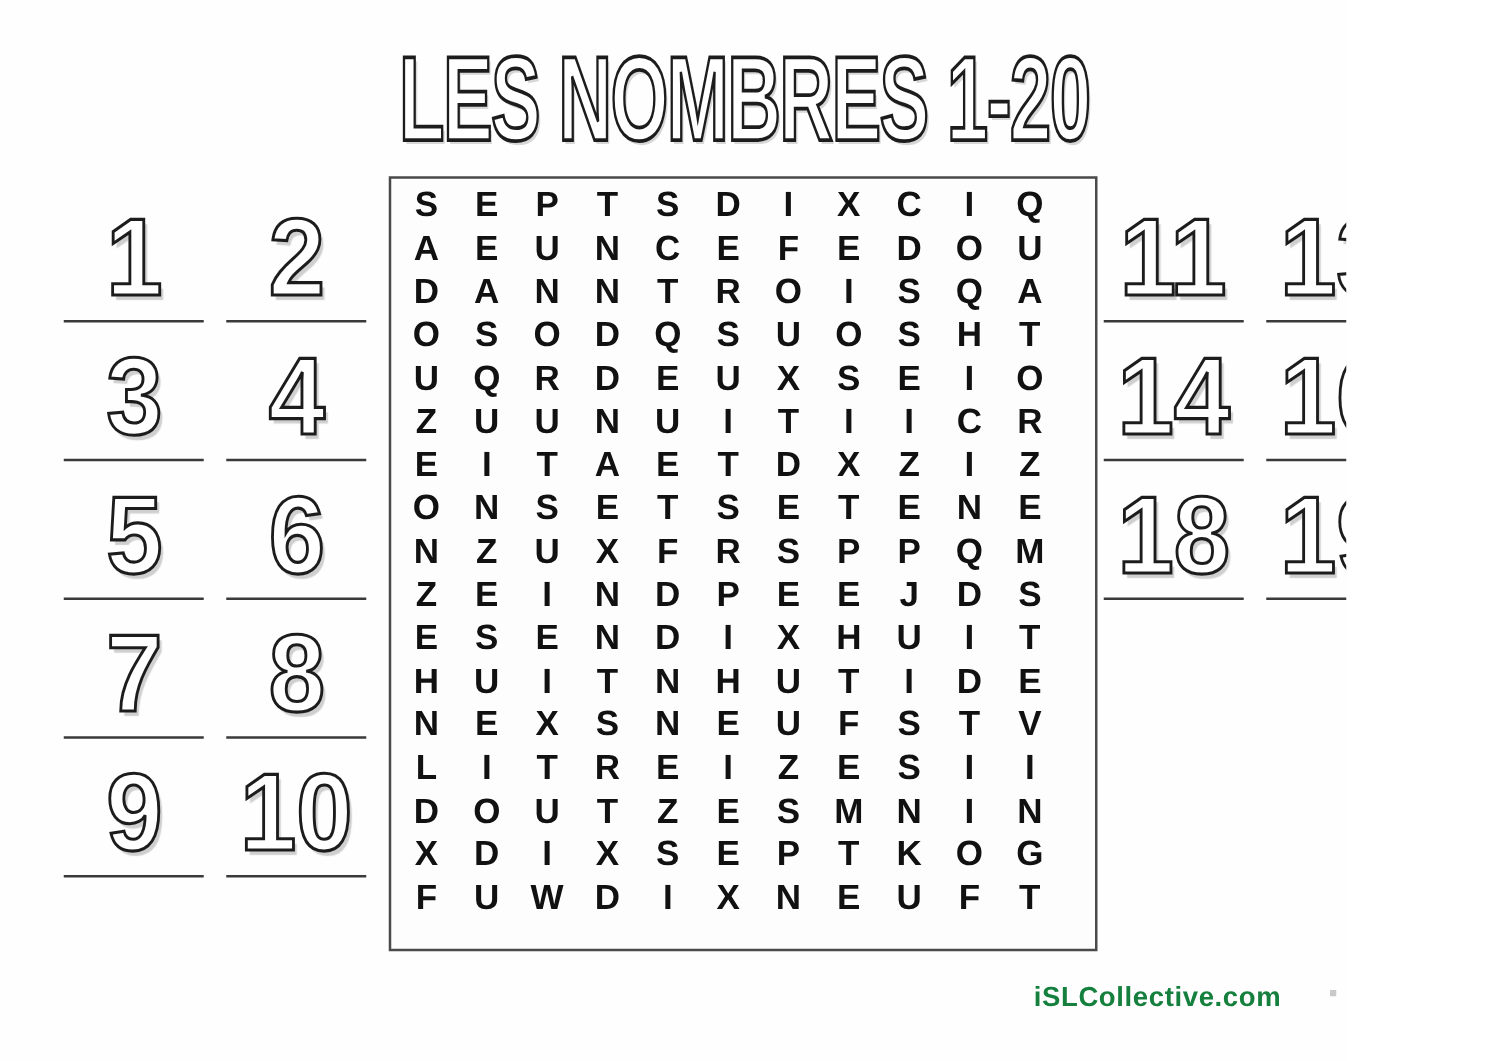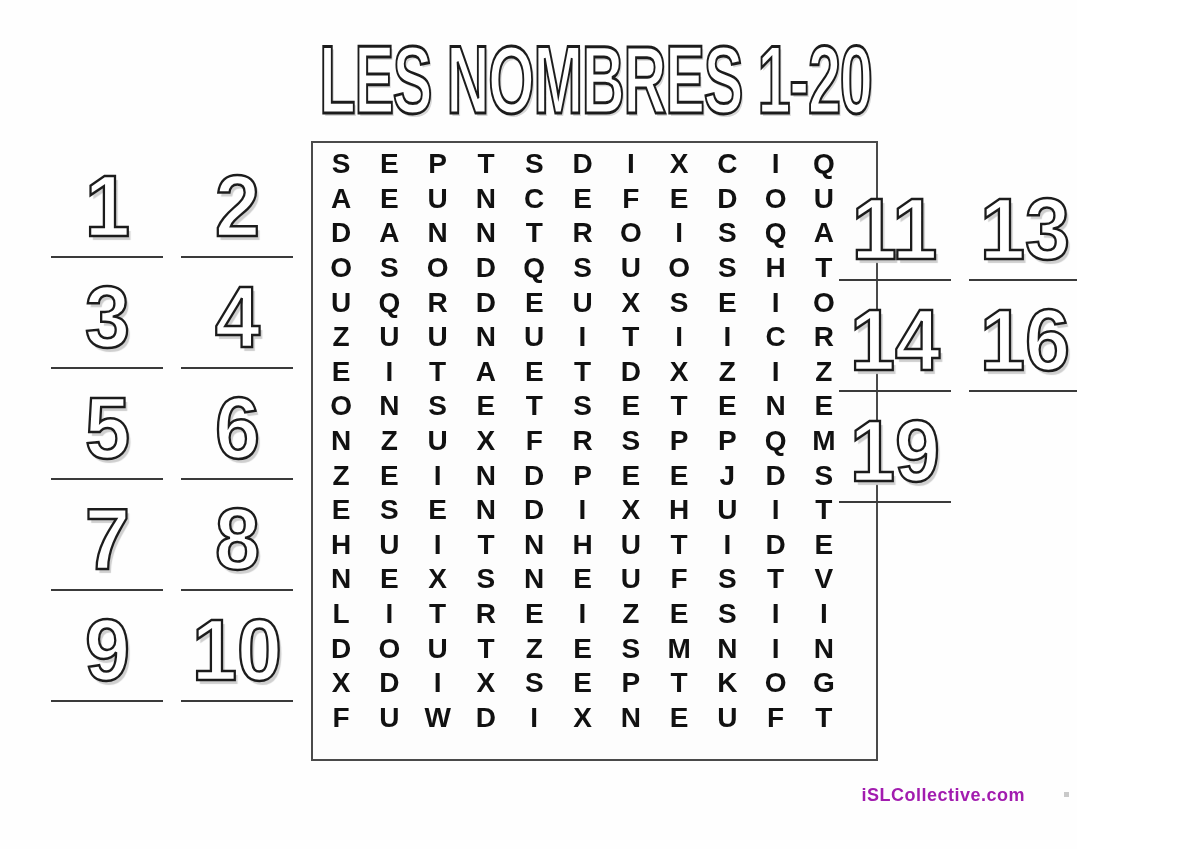--- a/index.html
+++ b/index.html
@@ -65,21 +65,21 @@
 
   
   .numbers {
     position: absolute;
     display: grid;
     grid-template-columns: 118px 118px;
     column-gap: 12px;
     row-gap: 15px;
   }
   .numbers-left  { left: 48px;  top: 162px; }
-  .numbers-right { left: 836px; top: 162px; margin-top: 23px; }
+  .numbers-right { left: 880px; top: 162px; }
 
   .num-tile {
     width: 118px;
     height: 96px;
     display: flex;
     flex-direction: column;
     align-items: center;
     justify-content: flex-end;
   }
   .num {
@@ -97,23 +97,23 @@
     height: 0;
     border-bottom: 2px solid #3a3a3a;
     margin-top: 14px;
   }
 
   
   .watermark {
     position: absolute;
     right: 52px;
     top: 785px;
-    font-size: 18px;
+    font-size: 22px;
     font-weight: bold;
-    color: #a21caf;
+    color: #15803d;
     letter-spacing: 0.5px;
   }
   .watermark-dot {
     position: absolute;
     right: 8px;
     top: 792px;
     width: 5px;
     height: 5px;
     background: #c9c9c9;
   }
@@ -371,20 +371,24 @@
       </div>
       <div class="num-tile">
         <span class="num">14</span>
         <div class="num-line"></div>
       </div>
       <div class="num-tile">
         <span class="num">16</span>
         <div class="num-line"></div>
       </div>
       <div class="num-tile">
+        <span class="num">18</span>
+        <div class="num-line"></div>
+      </div>
+      <div class="num-tile">
         <span class="num">19</span>
         <div class="num-line"></div>
       </div>
     </div>
 
   <div class="watermark">iSLCollective.com</div>
   <div class="watermark-dot"></div>
 
 </div>
 

